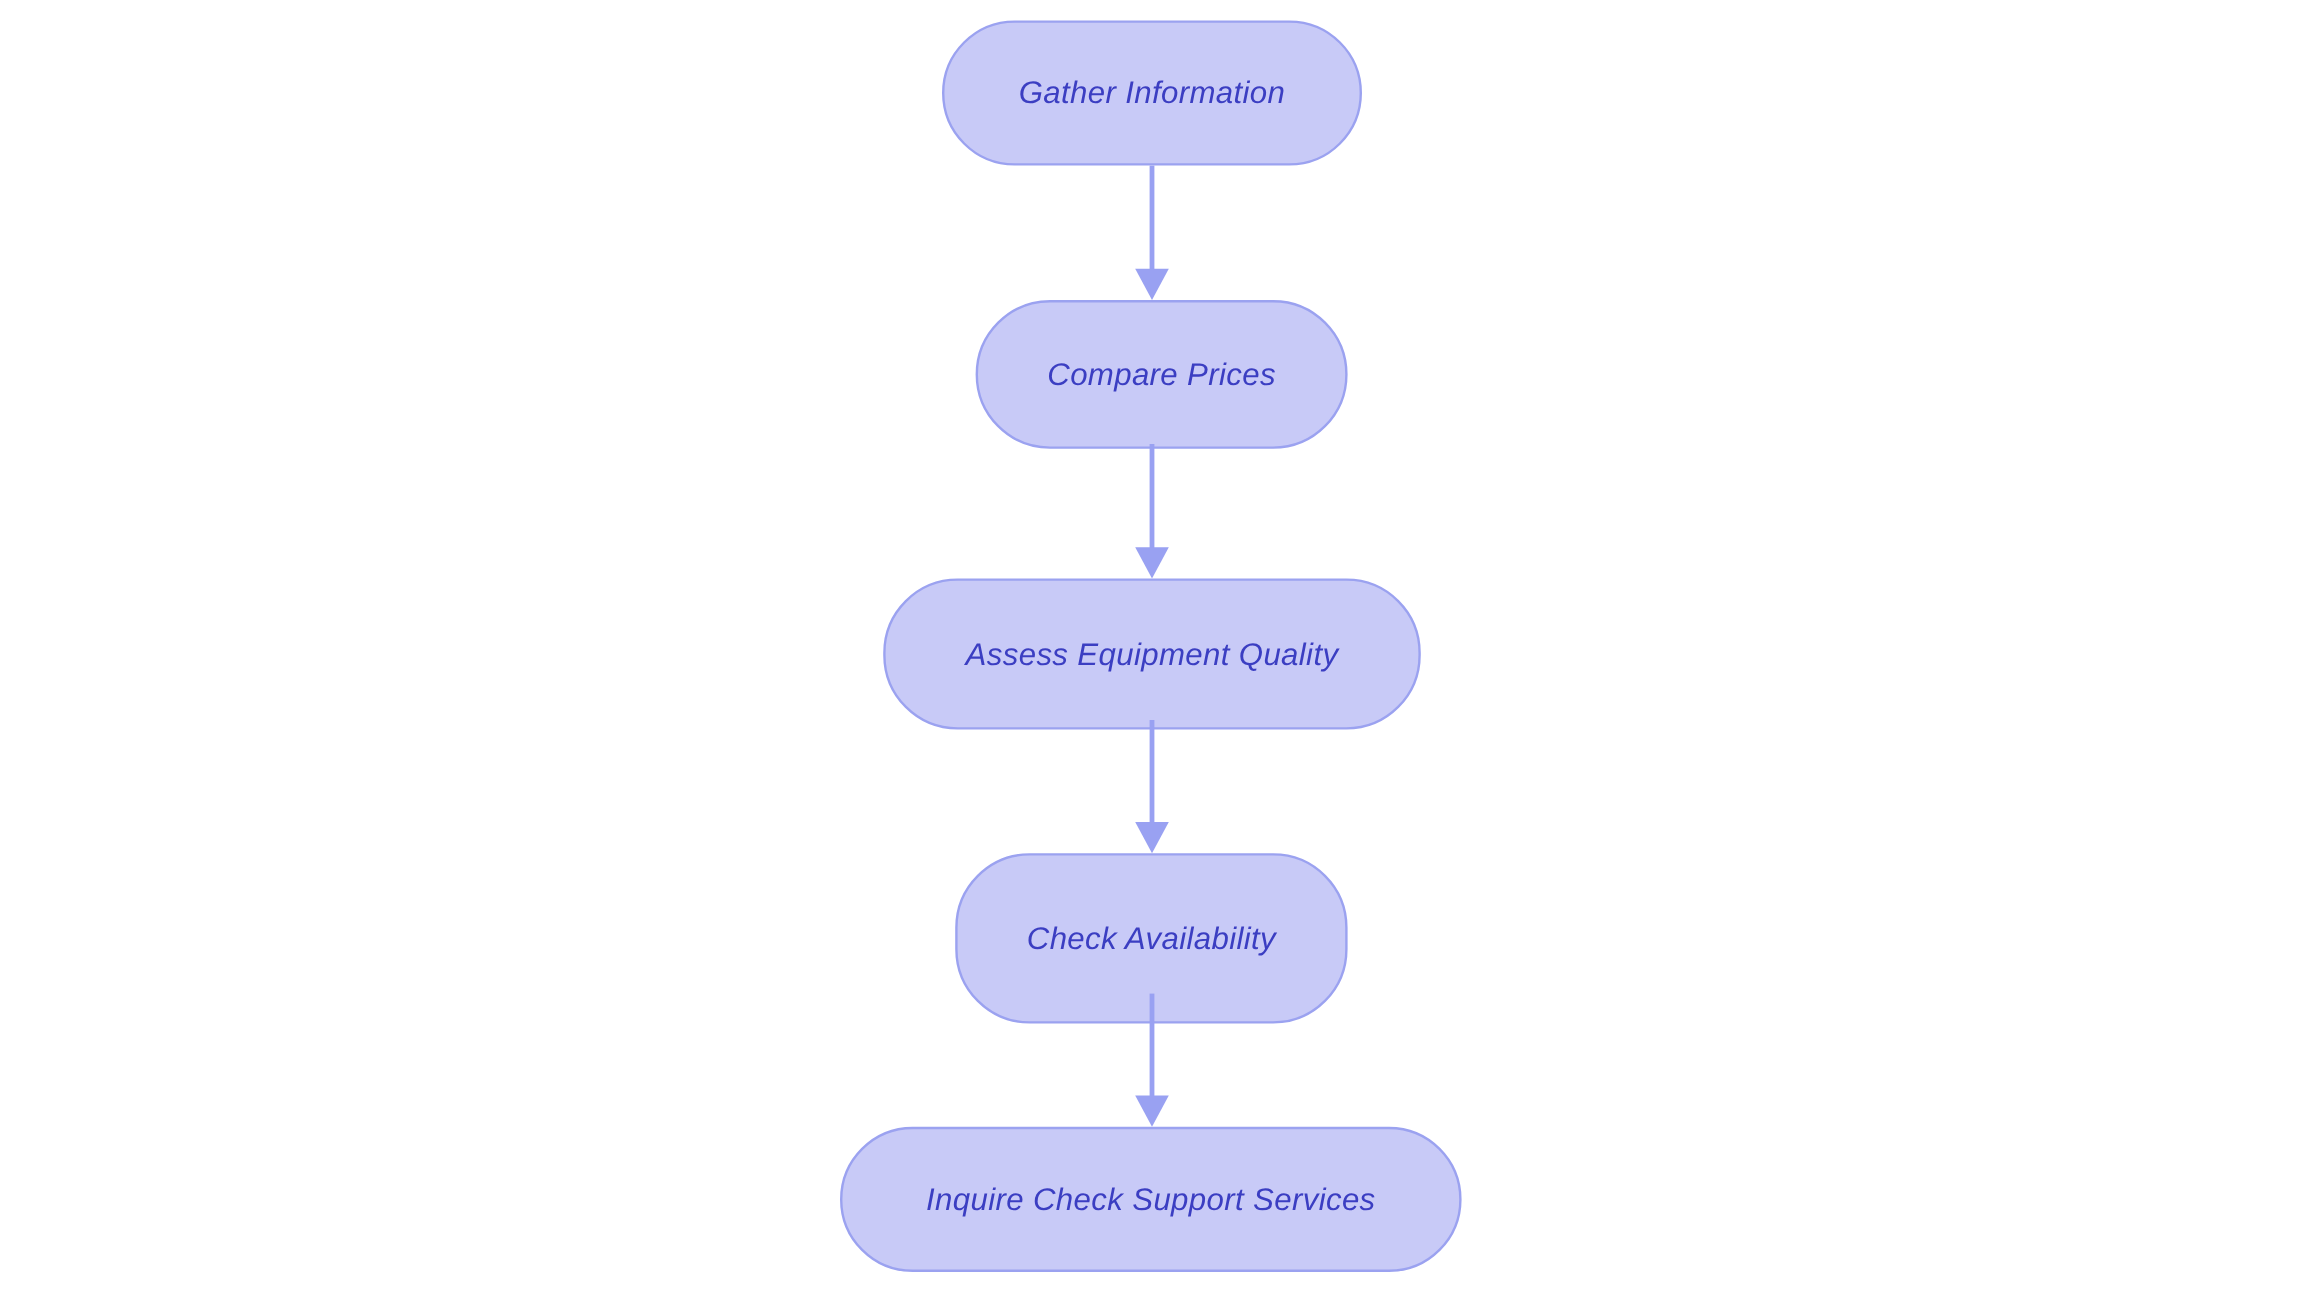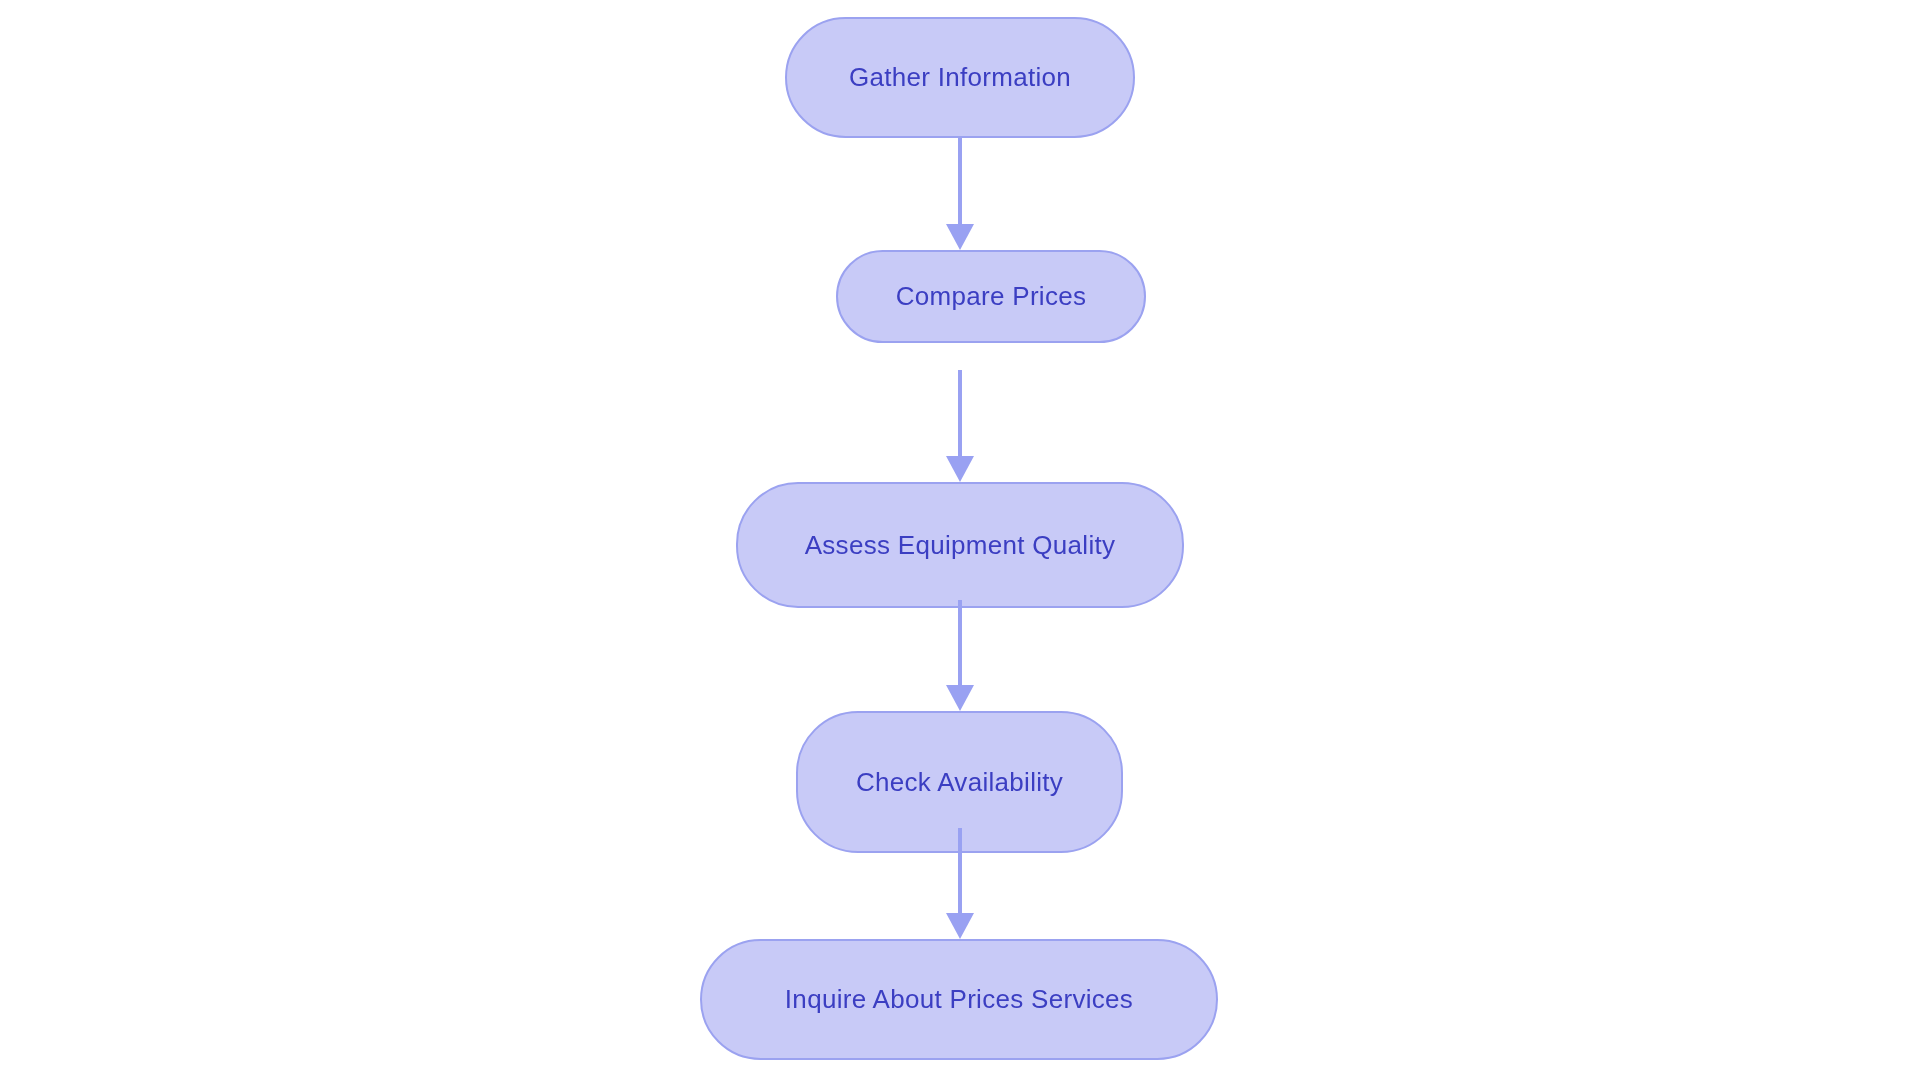--- a/index.html
+++ b/index.html
@@ -2,21 +2,21 @@
 <html style="--background: #ffffff; --node-fill: #c8caf7; --node-border: #9ba2f0; --node-text: #3b3ec2; --arrow: #99a1f2;"><head>
 <meta charset="utf-8">
 <style>
   :root {
     --background: #ffffff;
     --node-fill: #c8caf7;
     --node-border: #9ba2f0;
     --node-text: #3b3ec2;
     --arrow: #99a1f2;
   }
-  * { margin: 0; padding: 0; box-sizing: border-box; }
+  * { margin: 0; padding: 0; box-sizing: border-box; font-style: italic; }
   html, body {
     width: 1920px;
     height: 1083px;
     background: var(--background);
     font-family: "Liberation Sans", sans-serif;
     overflow: hidden;
   }
   .canvas {
     position: relative;
     width: 1920px;
@@ -31,21 +31,21 @@
     background: var(--node-fill);
     border: 2px solid var(--node-border);
     border-radius: 62px;
     color: var(--node-text);
     font-size: 26px;
     letter-spacing: 0.3px;
     text-align: center;
     white-space: nowrap;
   }
   .node-1 { left: 785px; top: 17px;  width: 350px; height: 121px; }
-  .node-2 { left: 836px; top: 250px; width: 310px; height: 93px; }
+  .node-2 { left: 813px; top: 250px; width: 310px; height: 124px; }
   .node-3 { left: 736px; top: 482px; width: 448px; height: 126px; }
   .node-4 { left: 796px; top: 711px; width: 327px; height: 142px; }
   .node-5 { left: 700px; top: 939px; width: 518px; height: 121px; }
 
   .connector {
     position: absolute;
     left: 946px;
     width: 28px;
   }
   .conn-1 { top: 138px; height: 112px; }
@@ -106,16 +106,16 @@
   <div class="flow-node node-4">
     <span>Check Availability</span>
   </div>
 
   <div class="connector conn-4">
     <div class="arrow-shaft"></div>
     <div class="arrow-head"></div>
   </div>
 
   <div class="flow-node node-5">
-    <span>Inquire About Prices Services</span>
+    <span>Inquire Check Support Services</span>
   </div>
 
 </div>
 
 </body></html>

